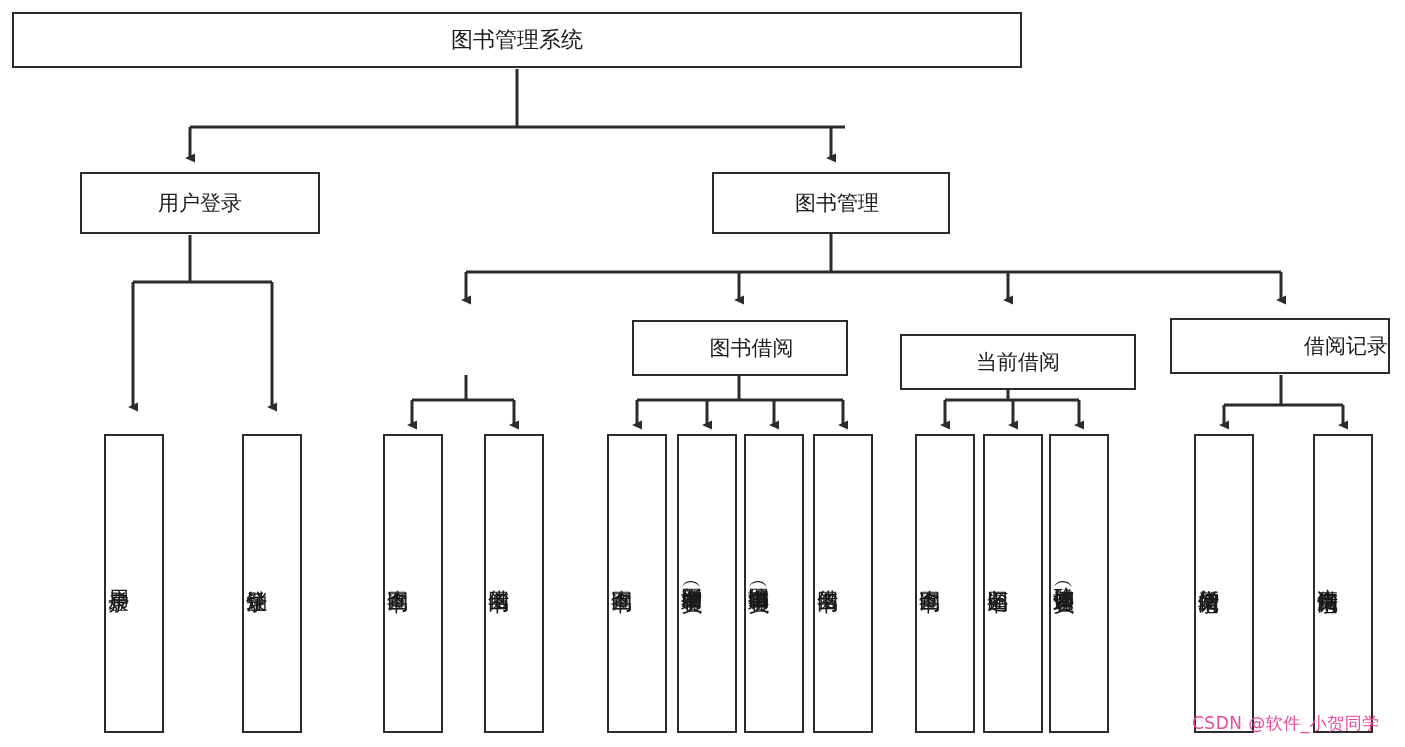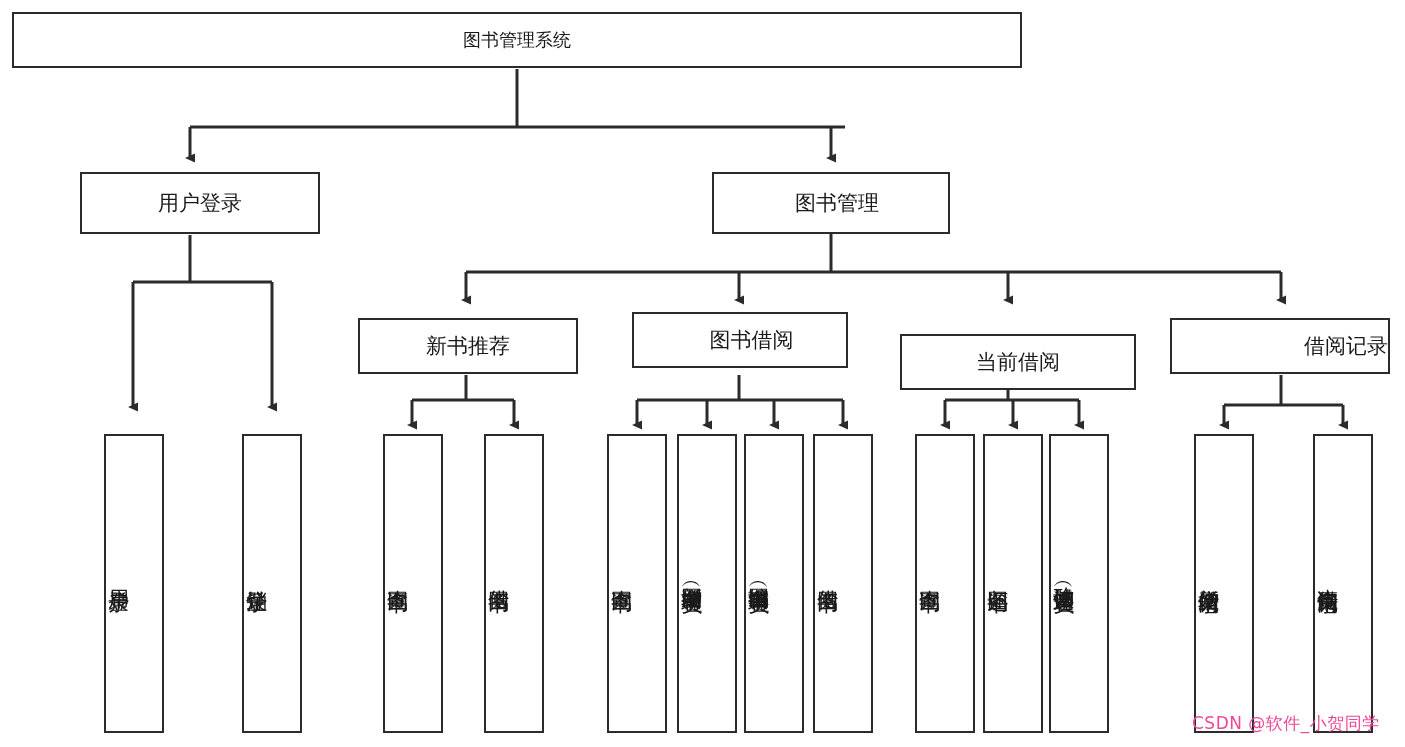--- a/index.html
+++ b/index.html
@@ -39,21 +39,21 @@
     display: flex;
     align-items: center;
     justify-content: center;
     text-align: center;
     line-height: 1.18;
   }
   .node.horizontal {
     font-size: 21px;
   }
   .node.root {
-    font-size: 18px;
+    font-size: 22px;
   }
   .node.leaf {
     writing-mode: vertical-rl;
     text-orientation: upright;
     align-items: flex-end;
     justify-content: center;
     padding-bottom: 18px;
     font-size: 21px;
     letter-spacing: 1px;
   }
@@ -130,24 +130,21 @@
     <span>图书管理系统</span>
   </div>
 
   <div class="node horizontal" style="left:80px; top:172px; width:240px; height:62px;">
     <span>用户登录</span>
   </div>
   <div class="node horizontal" style="left:712px; top:172px; width:238px; height:62px;padding-left:12px;">
     <span>图书管理</span>
   </div>
 
-  <div class="node horizontal" style="left:358px; top:318px; width:220px; height:56px;">
-    <span>新书推荐</span>
-  </div>
-  <div class="node horizontal" style="left:632px; top:312px; width:216px; height:56px;padding-left:23px;">
+  <div class="node horizontal" style="left:632px; top:320px; width:216px; height:56px;padding-left:23px;">
     <span>图书借阅</span>
   </div>
   <div class="node horizontal" style="left:900px; top:334px; width:236px; height:56px;text-align:center;">
     <span>当前借阅</span>
   </div>
   <div class="node horizontal" style="left:1170px; top:318px; width:220px; height:56px;justify-content:flex-end;">
     <span>借阅记录</span>
   </div>
 
   <div class="node leaf" style="left:104px; top:434px; width:60px; height:299px;">

